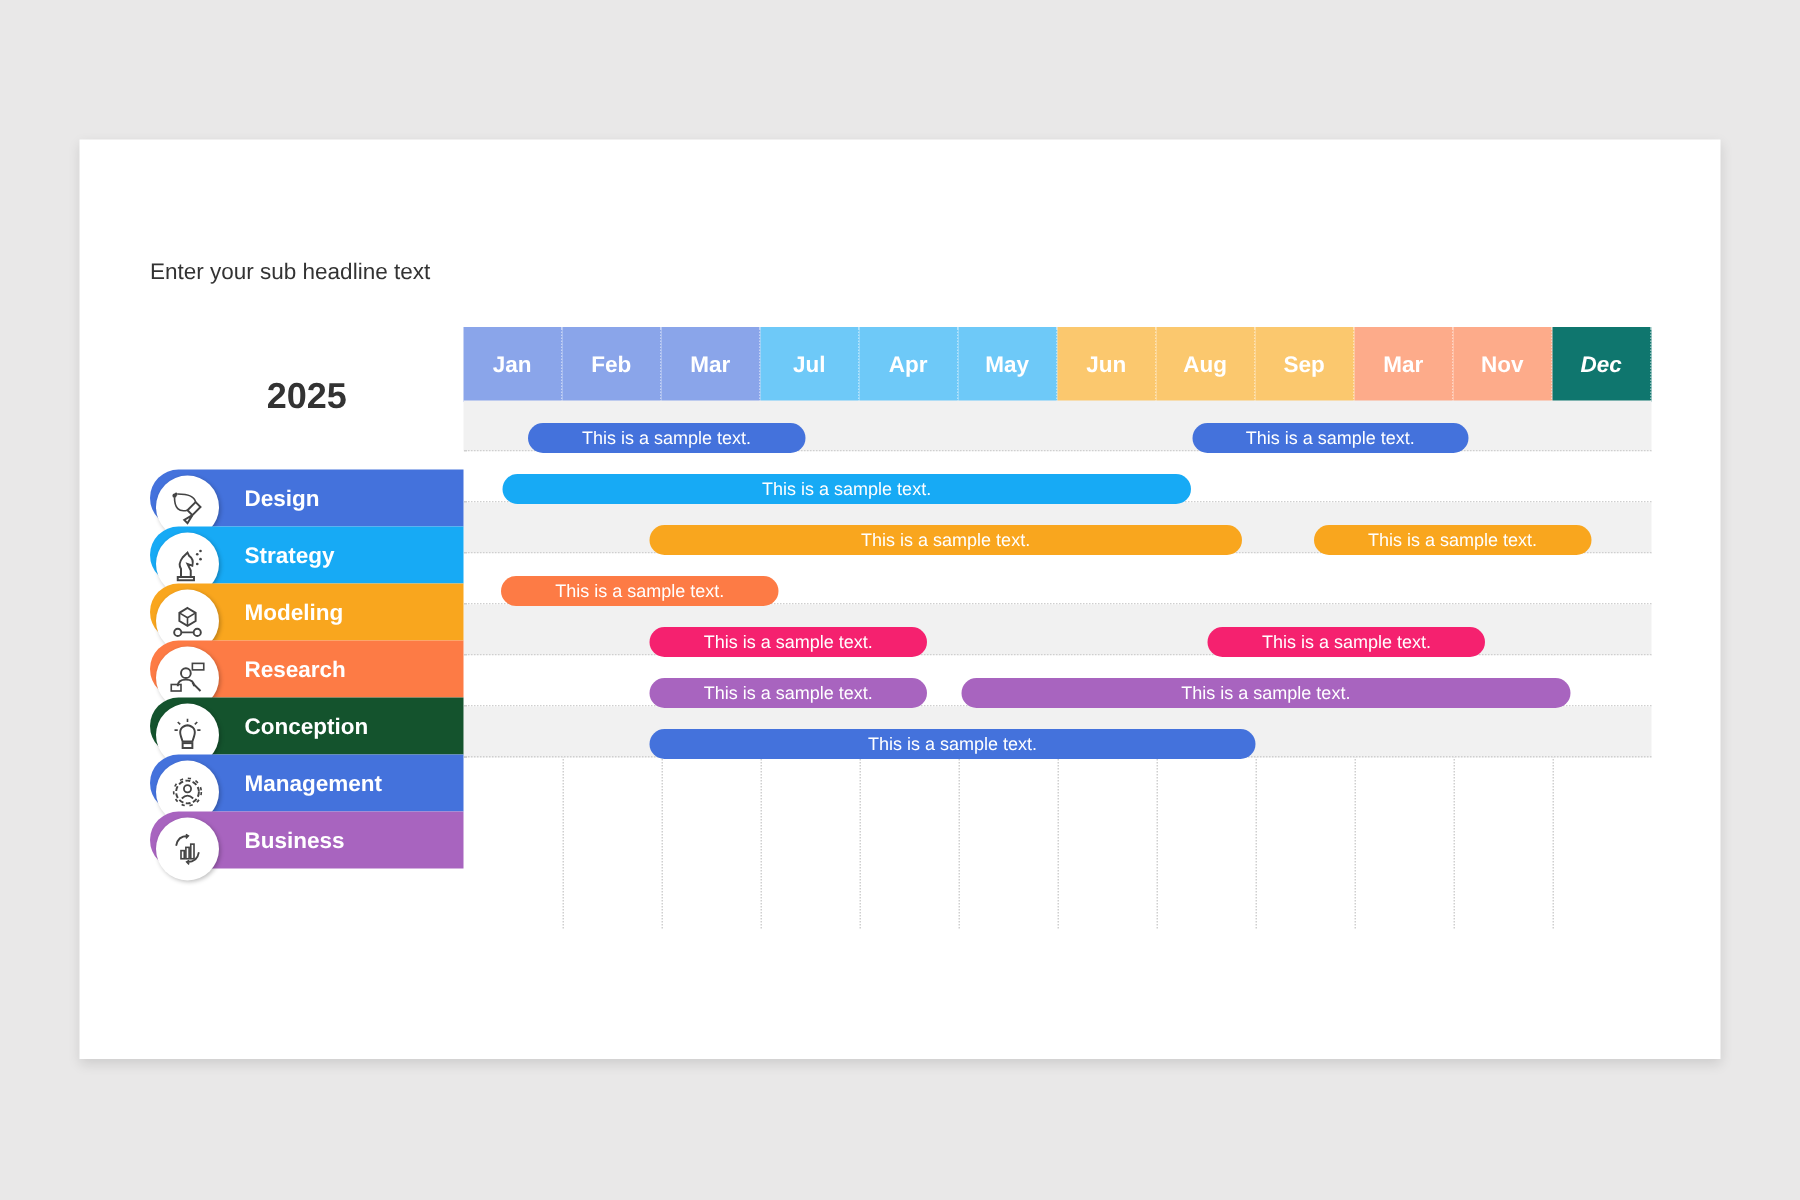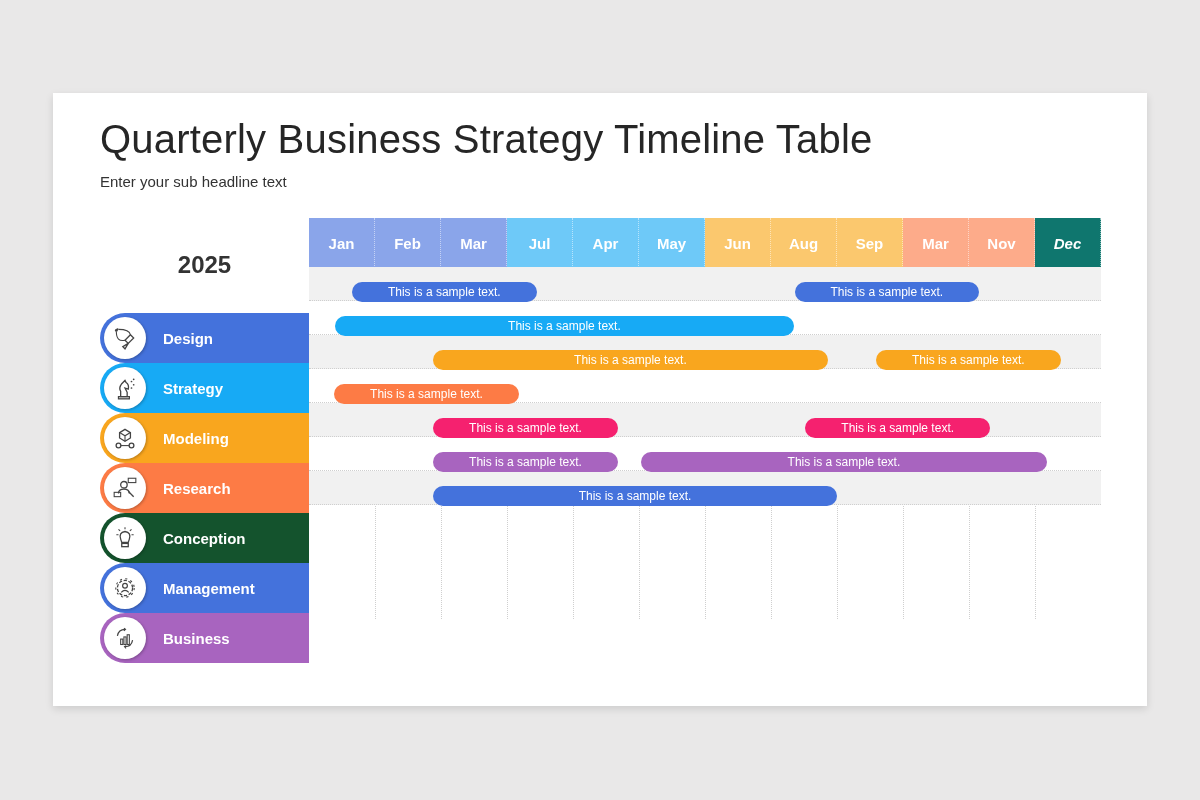--- a/index.html
+++ b/index.html
@@ -84,41 +84,40 @@
     white-space: nowrap;
     z-index: 2;
   }
   .labels {
     position: absolute;
     left: 47px; top: 220px;
     width: 209px;
   }
   .label {
     position: relative;
-    height: 50px;
+    height: 38px;
     display: flex; align-items: center;
     border-radius: 25px 0 0 25px;
     color: #fff; font-weight: bold; font-size: 15px;
   }
   .label .circle {
     position: absolute; left: 4px; top: 4px;
     width: 42px; height: 42px;
     border-radius: 50%;
     background: #ffffff;
     box-shadow: 1px 1px 3px rgba(0,0,0,0.25);
     display: flex; align-items: center; justify-content: center;
   }
   .label .circle svg { width: 26px; height: 26px; }
   .label .text { position: absolute; left: 63px; }
 </style>
 </head>
 <body>
 
 <div class="slide">
-  <h1 class="title">Quarterly Business Strategy Timeline Table</h1>
   <div class="subtitle">Enter your sub headline text</div>
   <div class="year">2025</div>
 
   <div class="grid">
     <div class="months" id="months">
         <div class="month" style="background: rgb(138, 165, 234);">Jan</div>
         <div class="month" style="background: rgb(138, 165, 234);">Feb</div>
         <div class="month" style="background: rgb(138, 165, 234);">Mar</div>
         <div class="month" style="background: rgb(110, 201, 248);">Jul</div>
         <div class="month" style="background: rgb(110, 201, 248);">Apr</div>

